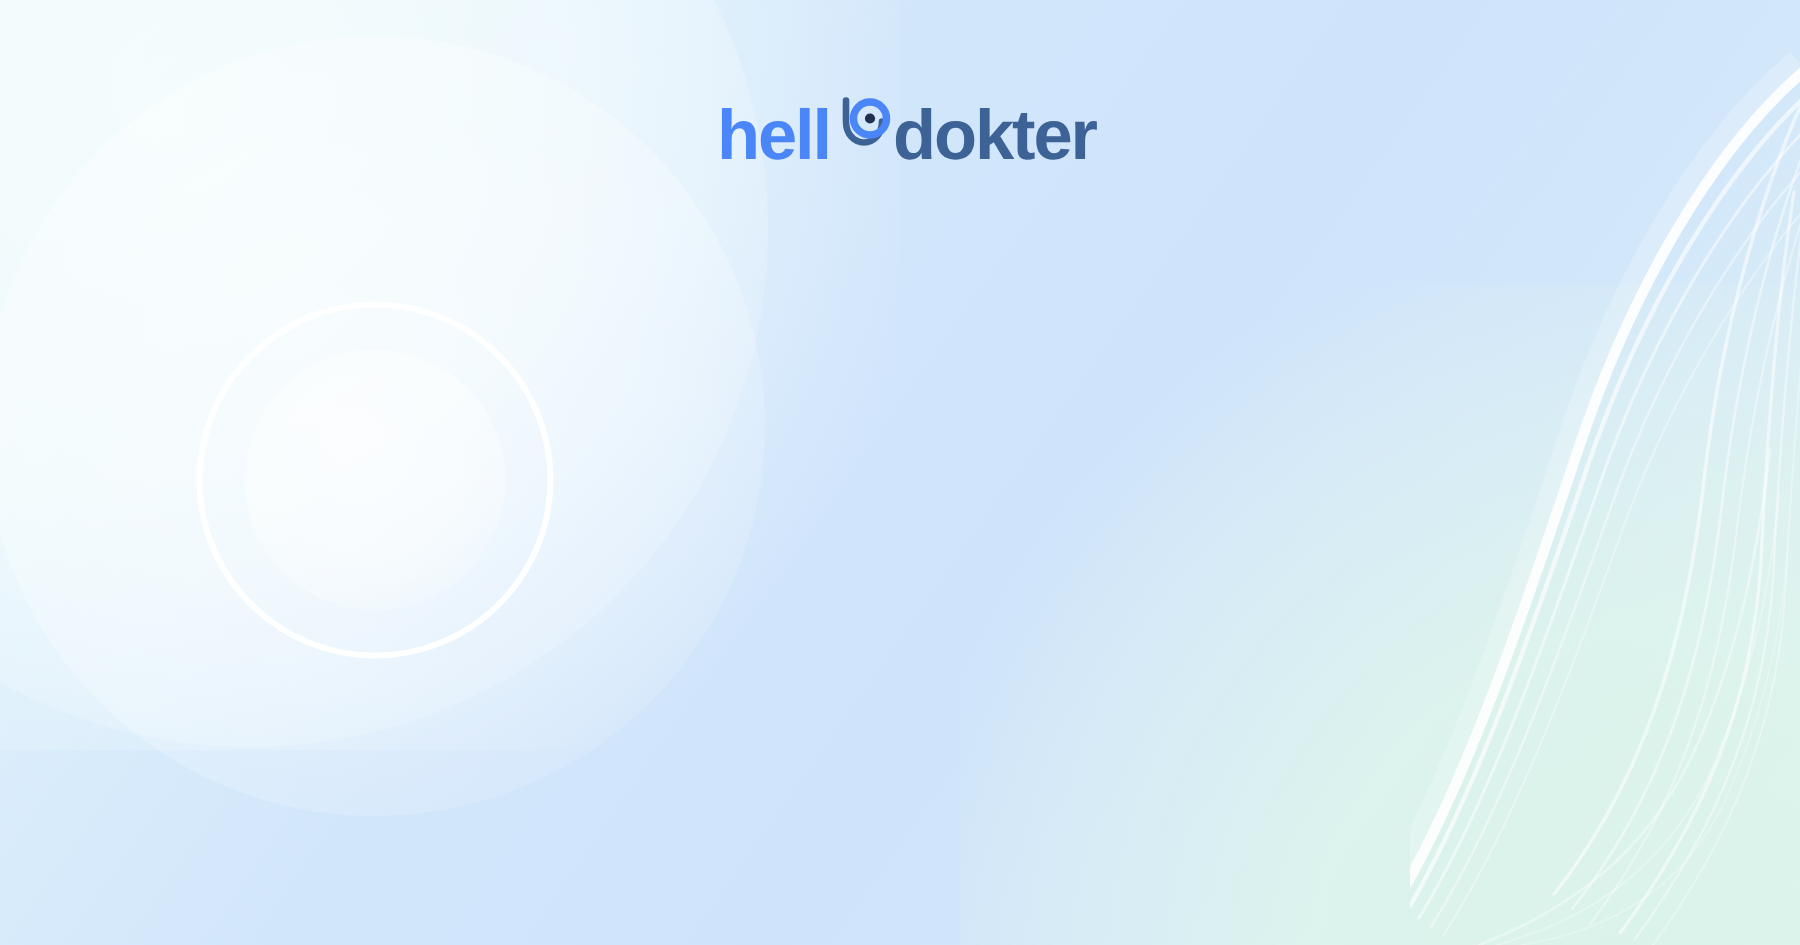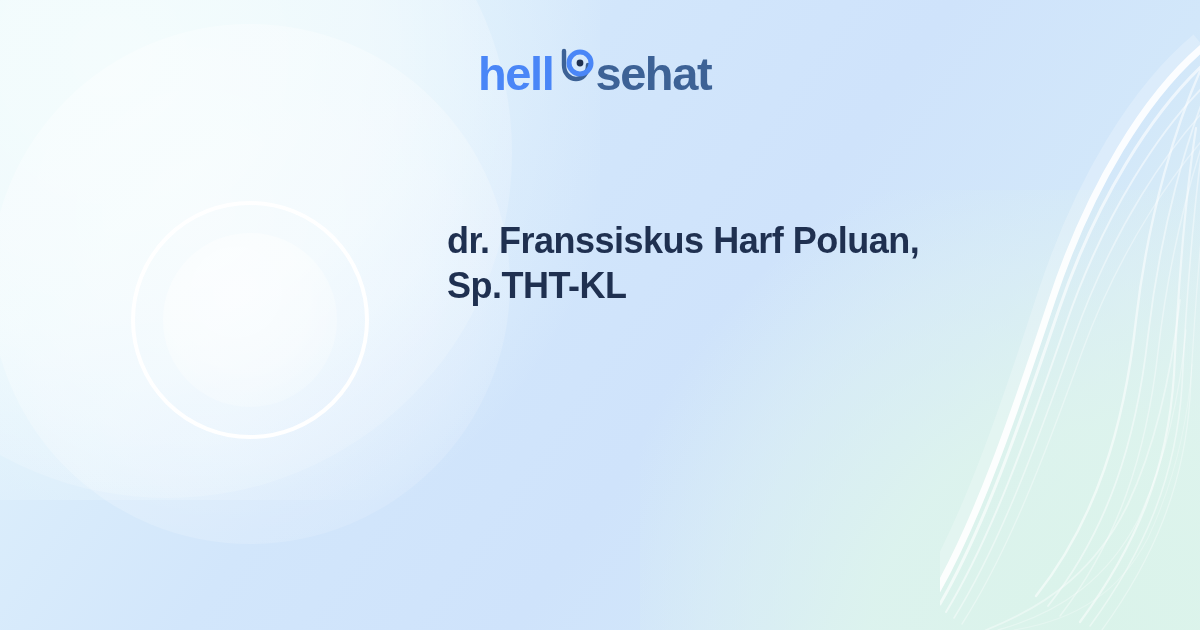--- a/index.html
+++ b/index.html
@@ -108,21 +108,21 @@
     right:0; top:0;
     width:260px; height:630px;
     overflow:hidden;
     pointer-events:none;
   }
   .wave-wrap svg { display:block; width:260px; height:630px; }
 
   
   .logo {
     position:absolute;
-    left:478px; top:42px;
+    left:478px; top:58px;
     height:56px;
     display:flex;
     align-items:center;
   }
   .logo-text {
     font-size:47px;
     font-weight:700;
     letter-spacing:-1.4px;
     line-height:1;
     white-space:nowrap;
@@ -211,21 +211,20 @@
     <div class="logo-text">
       <span class="logo-hel">hel</span>
       <span class="logo-hel">l</span>
       <span class="logo-steth">
         <svg width="40" height="47" viewBox="0 0 40 47" xmlns="http://www.w3.org/2000/svg" aria-hidden="true">
           <path d="M10 8 L10 22 C10 31 16 36 22 36 C28 36 34 31 34 22" fill="none" stroke="#3d6296" stroke-width="4.4" stroke-linecap="round"></path>
           <circle cx="26" cy="20" r="11" fill="none" stroke="#4a86f7" stroke-width="5"></circle>
           <circle cx="26" cy="20" r="3.4" fill="#1f3050"></circle>
         </svg>
       </span>
-      <span class="logo-sehat">sehat</span>
+      <span class="logo-sehat">dokter</span>
     </div>
   </div>
 
   <div class="content">
-    <div class="doctor-name">dr. Franssiskus Harf Poluan, Sp.THT-KL</div>
   </div>
 
 </div>
 
 </body></html>

